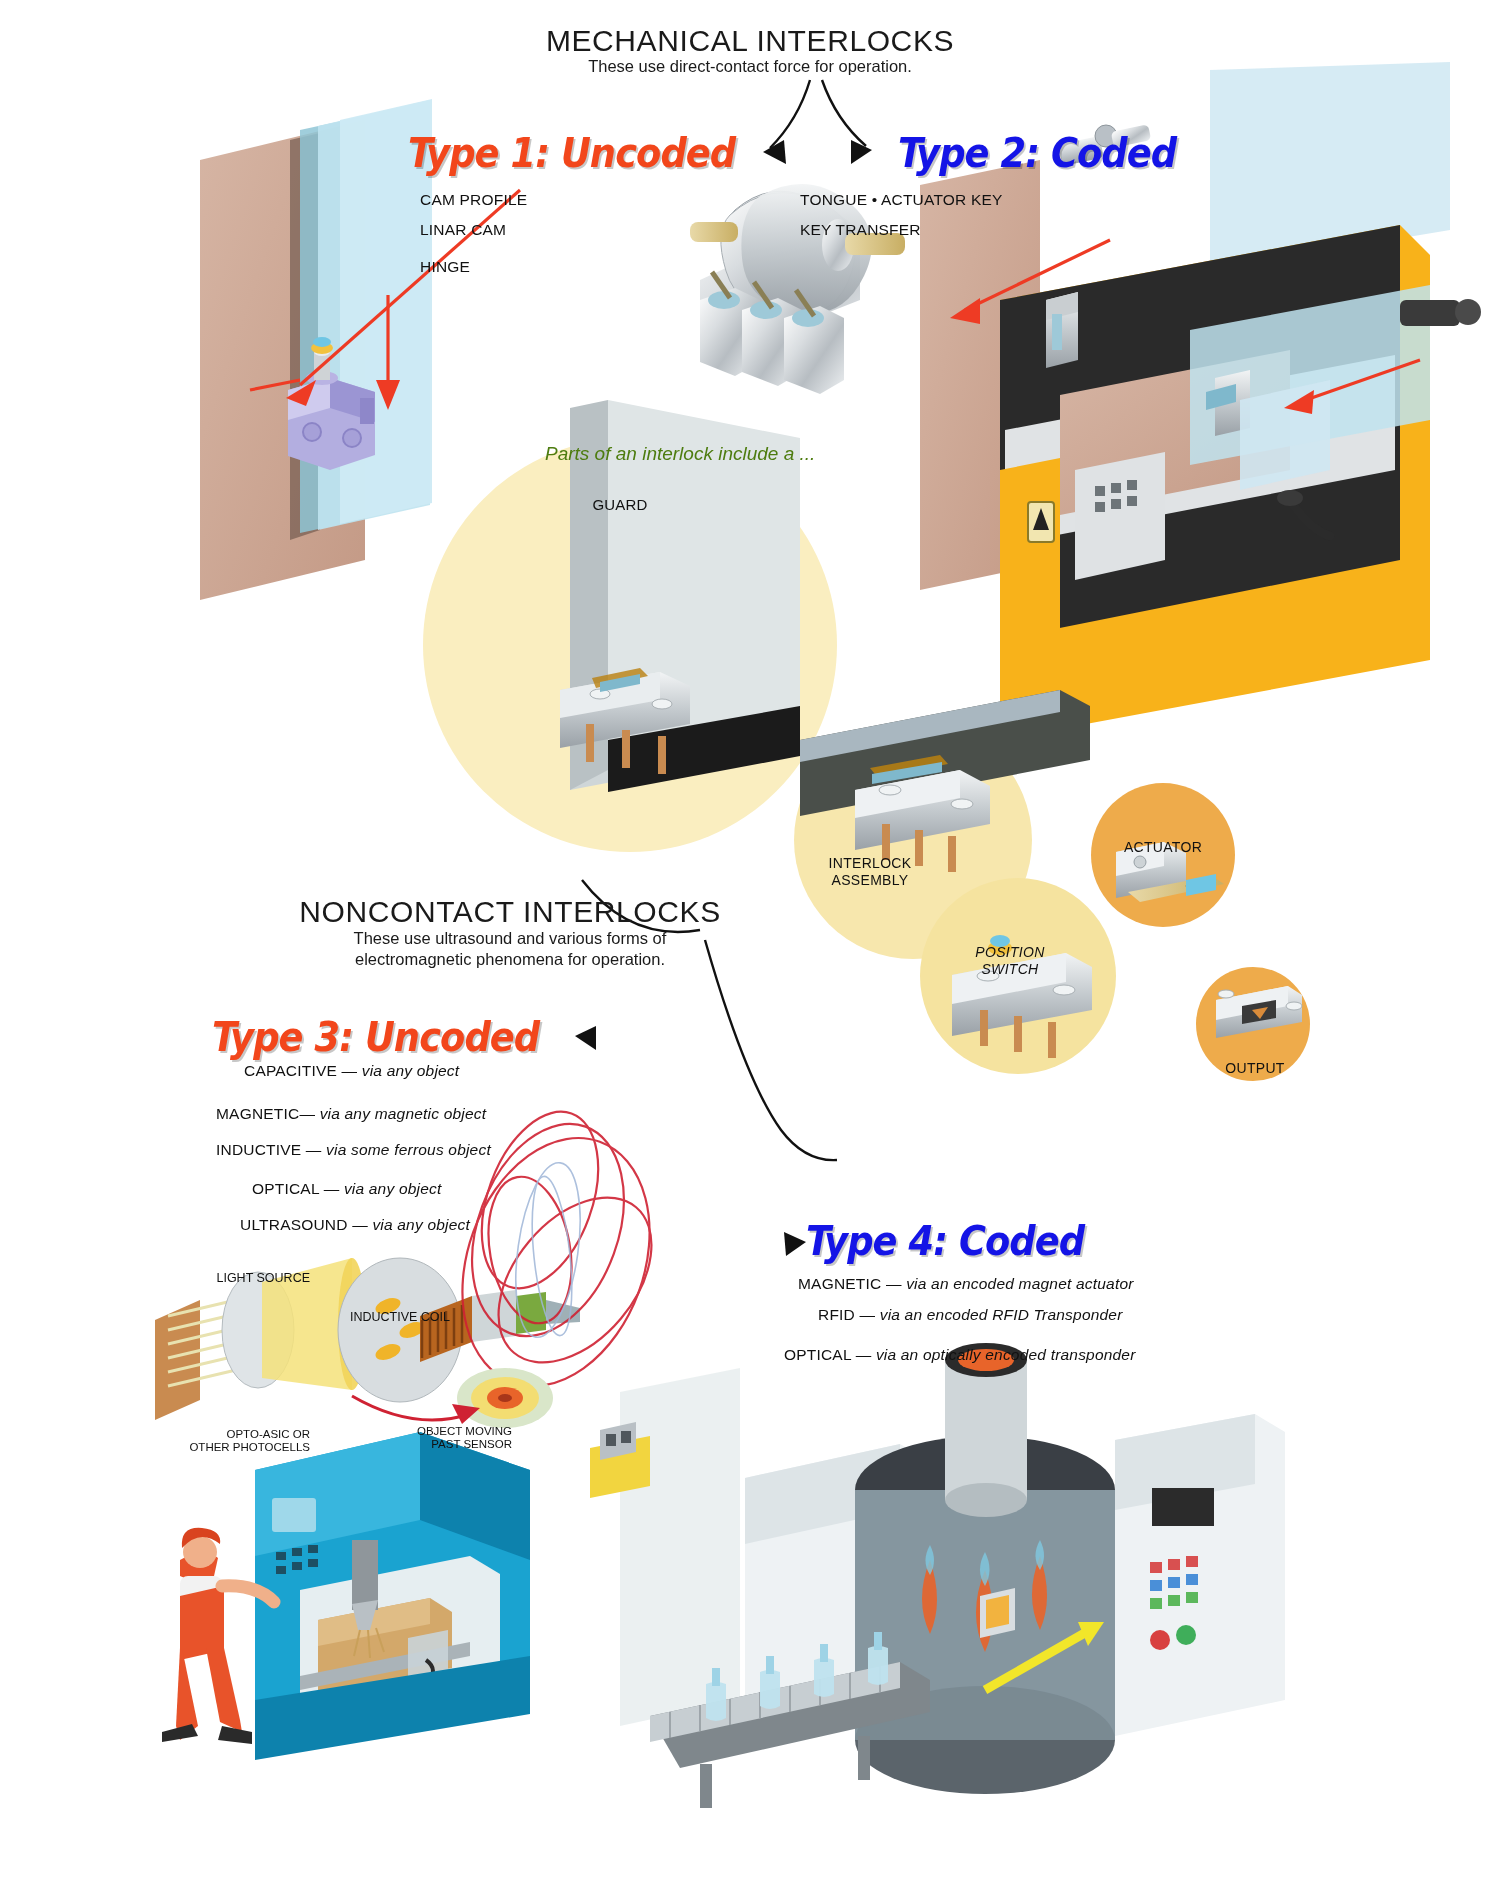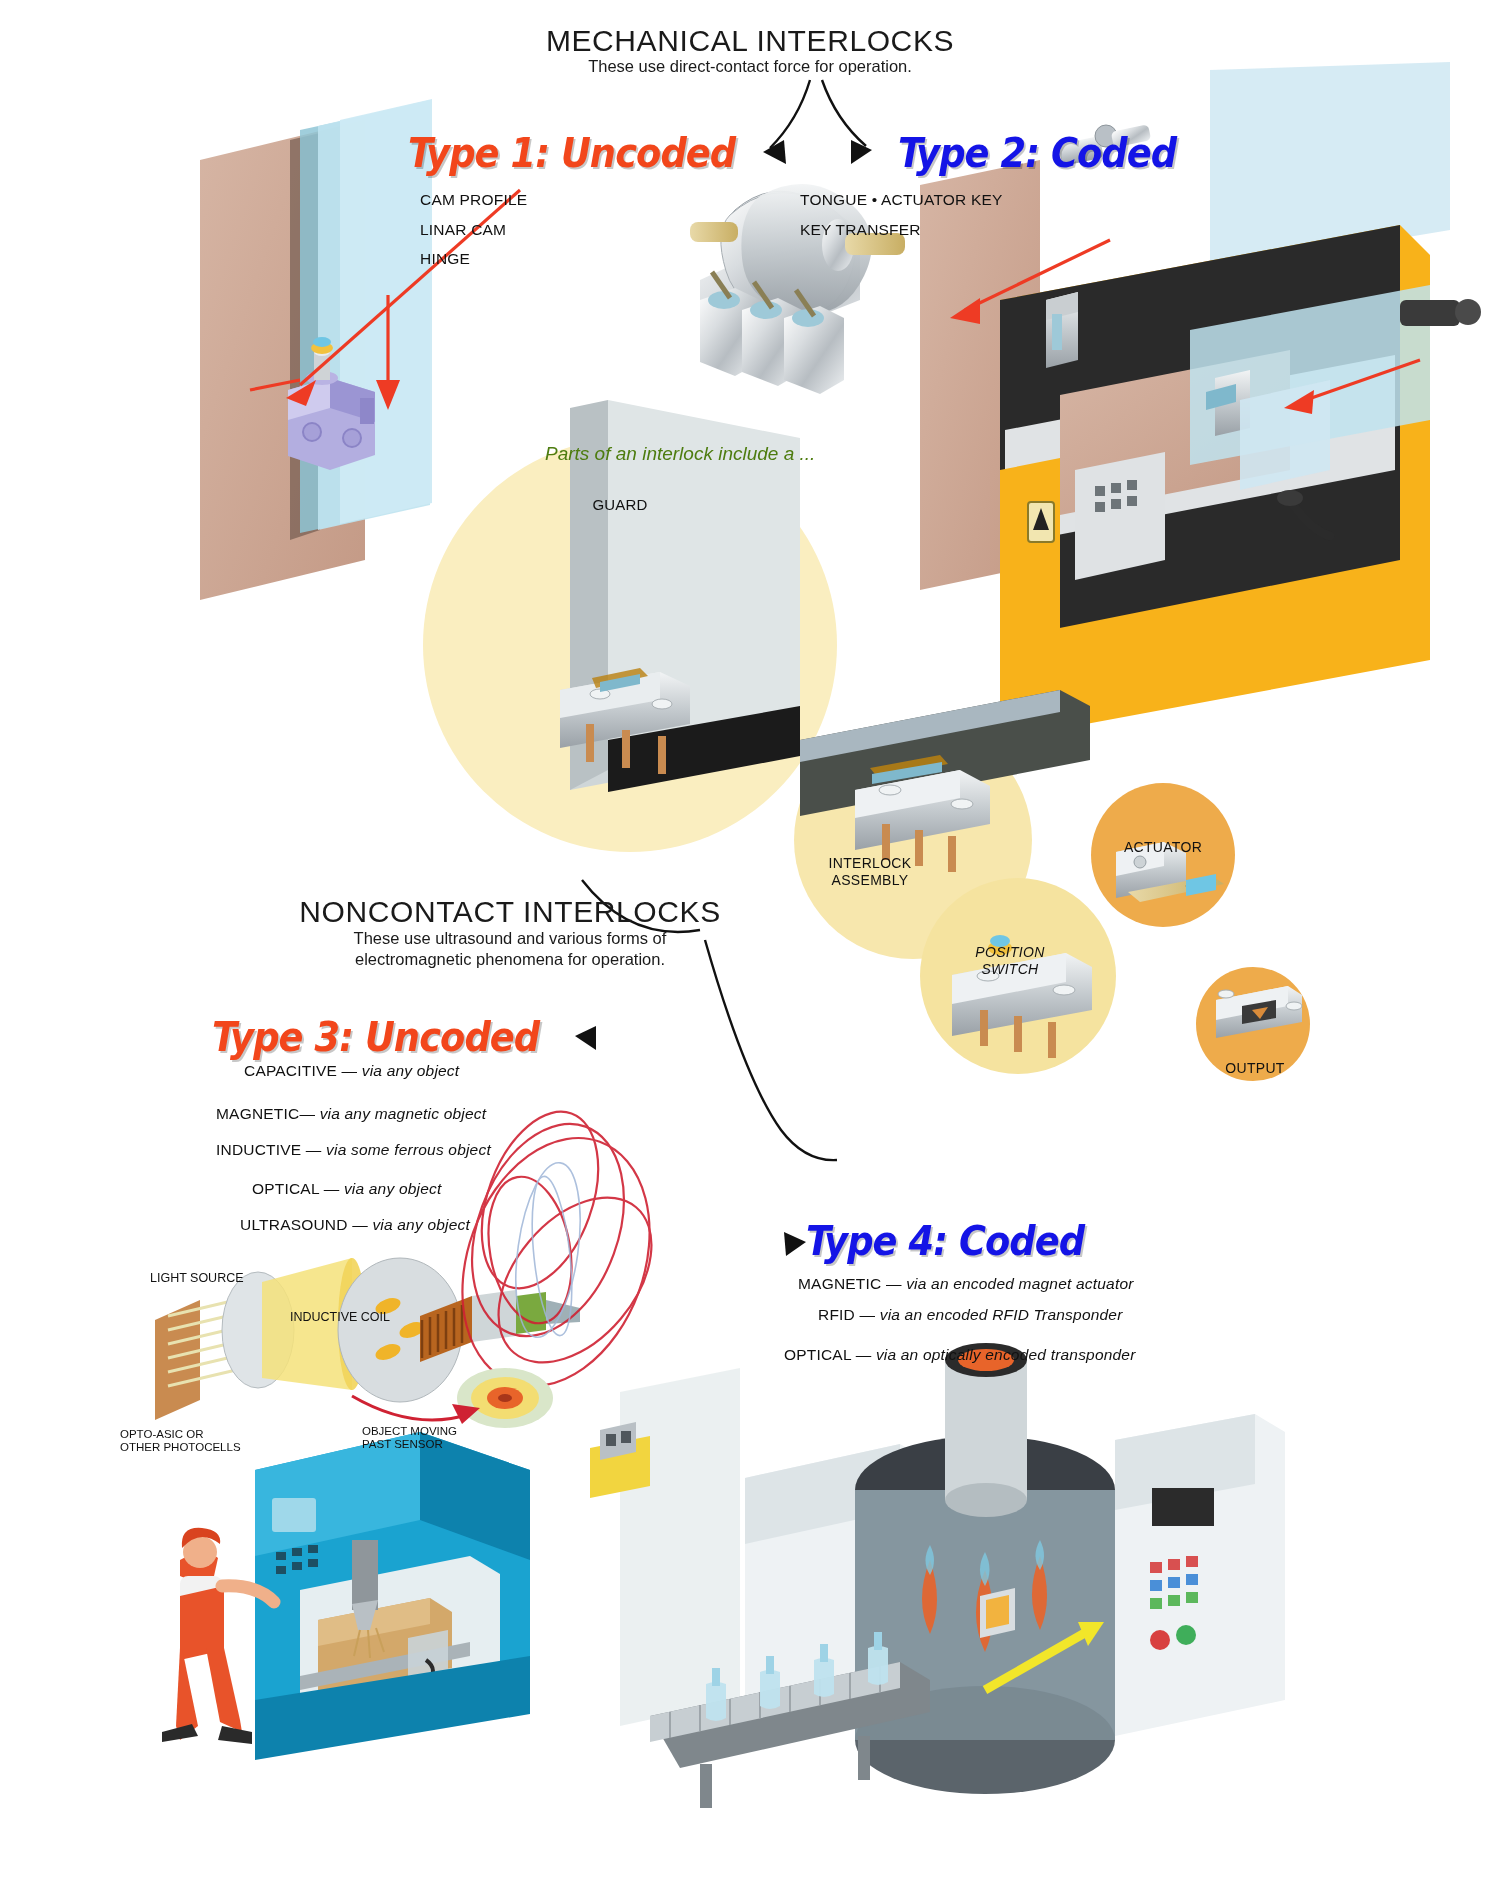--- a/index.html
+++ b/index.html
@@ -23,21 +23,21 @@
     white-space:nowrap;
     transform:scaleX(.92);transform-origin:left center;
   }
   .type-orange{color:#f2461b;text-shadow:2px 2px 0 rgba(0,0,0,.22);}
   .type-blue{color:#1414e6;text-shadow:2px 2px 0 rgba(0,0,0,.22);}
   
   .li{font-size:15.5px;white-space:nowrap;color:#111;letter-spacing:.2px;}
   .li .em{font-style:italic;}
   .li-c{text-align:left;margin-top:14px;}
   .tiny{font-size:13px;white-space:nowrap;color:#111;letter-spacing:.2px;text-align:center;line-height:15px;}
-  .tiny2{font-size:11.5px;white-space:nowrap;color:#111;line-height:13px;text-align:left;}
+  .tiny2{font-size:11.5px;white-space:nowrap;color:#111;line-height:13px;text-align:right;}
   .italic-note{font-size:19px;font-style:italic;color:#4d7c0f;white-space:nowrap;}
   .circ-label{font-size:14px;line-height:17px;text-align:center;color:#111;white-space:nowrap;letter-spacing:.3px;}
 
   
   svg.layer{position:absolute;left:0;top:0;width:1500px;height:1890px;pointer-events:none;}
 </style>
 </head>
 <body>
 
 <svg class="layer" viewBox="0 0 1500 1890">
@@ -464,21 +464,21 @@
     <path d="M250,390 L300,380" stroke="#ee3b24" stroke-width="3.2"></path>
   </g>
 </svg>
 
 <div class="abs sec-title" style="left:500px;top:24px;width:500px;">MECHANICAL INTERLOCKS</div>
 <div class="abs sec-sub" style="left:500px;top:56px;width:500px;">These use direct-contact force for operation.</div>
 
 <div class="abs type-head type-orange" style="left:408px;top:130px;">Type 1: Uncoded</div>
 <div class="abs li li-c" style="left:420px;top:177px;width:280px;">CAM PROFILE</div>
 <div class="abs li li-c" style="left:420px;top:207px;width:280px;">LINAR CAM</div>
-<div class="abs li li-c" style="left:420px;top:236px;width:280px;">HINGE</div>
+<div class="abs li li-c" style="left:420px;top:244px;width:280px;">HINGE</div>
 
 <div class="abs type-head type-blue" style="left:898px;top:130px;">Type 2: Coded</div>
 <div class="abs li li-c" style="left:800px;top:177px;width:340px;">TONGUE • ACTUATOR KEY</div>
 <div class="abs li li-c" style="left:800px;top:207px;width:340px;">KEY TRANSFER</div>
 
 <div class="abs italic-note" style="left:545px;top:443px;">Parts of an interlock include a ...</div>
 <div class="abs tiny" style="left:540px;top:497px;width:160px;font-size:15px;">GUARD</div>
 
 <div class="abs circ-label" style="left:790px;top:855px;width:160px;">
   <div>INTERLOCK</div>

